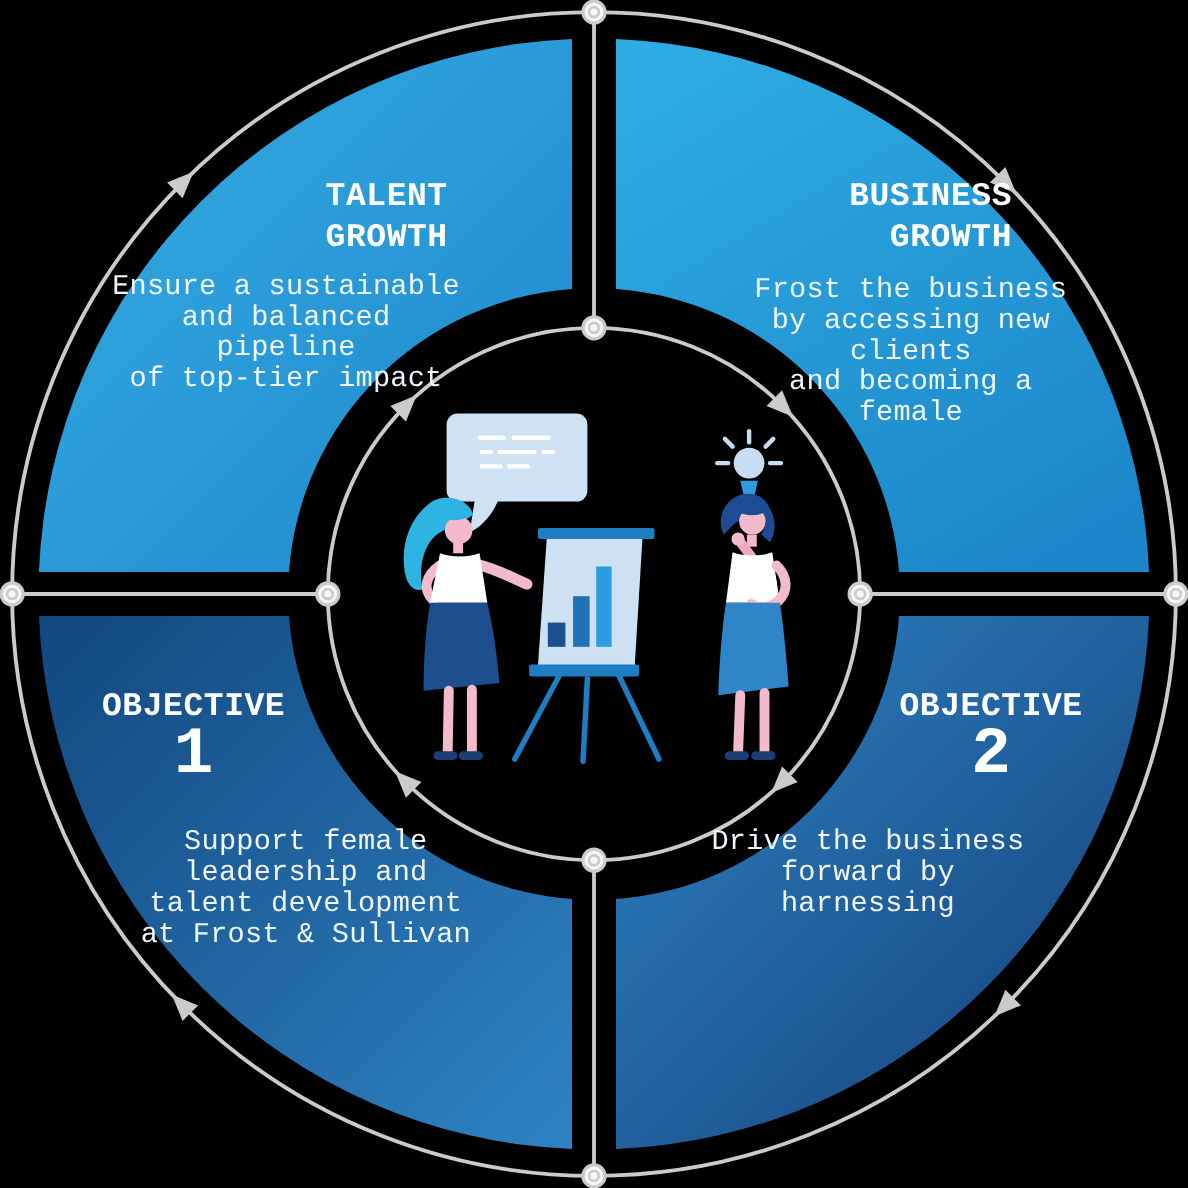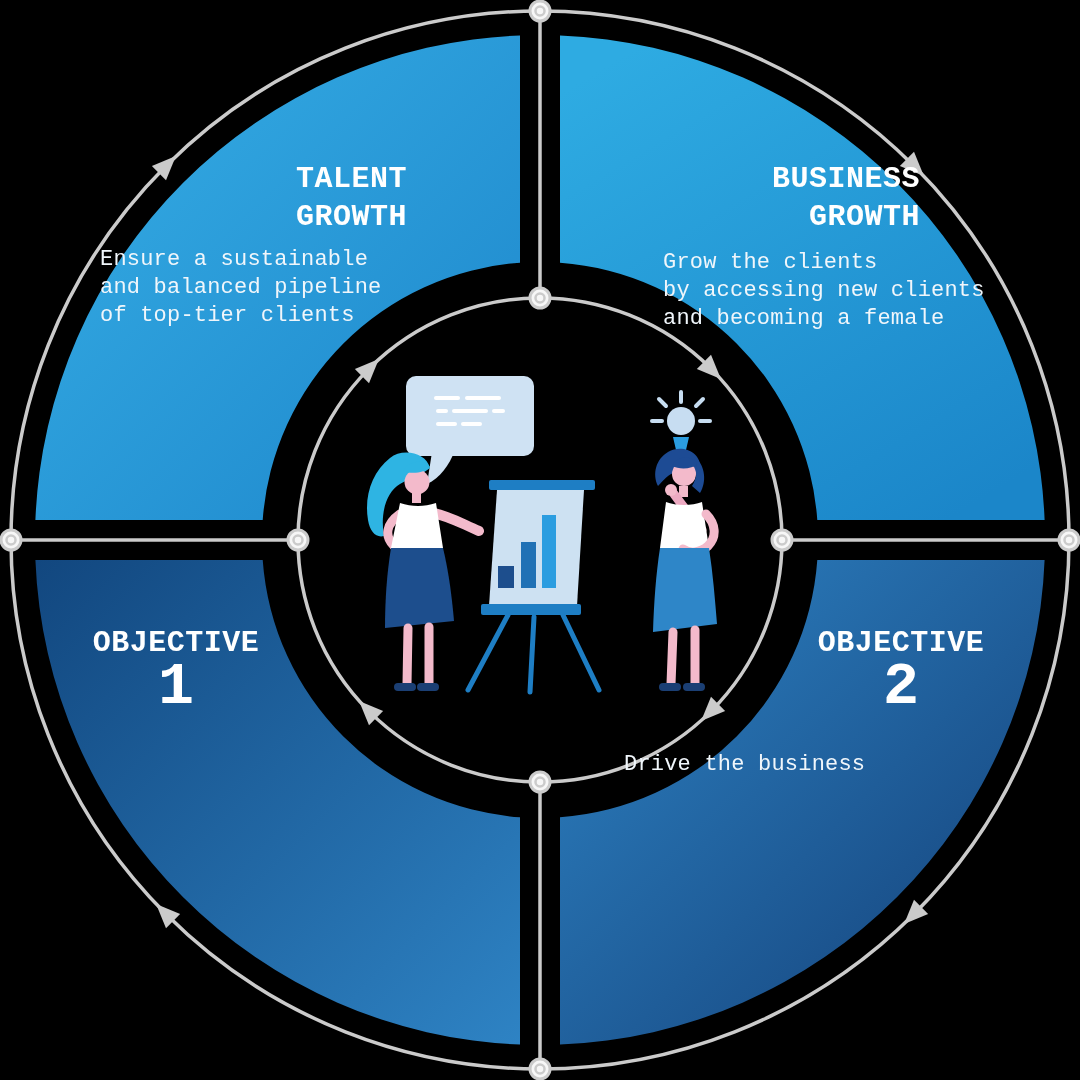--- a/index.html
+++ b/index.html
@@ -12,21 +12,21 @@
   .guide{fill:none;stroke:var(--line_gray,#cbcbcb);stroke-width:3.5px;}
   .node-outer{fill:#f7f7f7;stroke:var(--line_gray,#cbcbcb);stroke-width:3px;}
   .node-inner{fill:none;stroke:var(--line_gray,#cbcbcb);stroke-width:2.5px;}
   .arrow{fill:var(--line_gray,#cbcbcb);}
   .q-title{
     position:absolute;color:var(--text_white,#fff);
     font-weight:700;font-size:30px;line-height:38px;letter-spacing:.5px;
   }
   .q-body{
     position:absolute;color:var(--text_soft,#f0f6fb);
-    font-size:22px;line-height:28px;letter-spacing:.2px;
+    font-size:26px;line-height:28px;text-align:center;letter-spacing:.2px;
   }
   .q-num{
     position:absolute;color:var(--text_white,#fff);
     font-weight:700;font-size:60px;line-height:60px;text-align:center;
   }
   #tl-title{left:147px;top:160px;width:260px;text-align:right;}
   #tr-title{left:640px;top:160px;width:280px;text-align:right;}
   #tl-body{left:100px;top:246px;width:320px;}
   #tr-body{left:663px;top:249px;width:330px;}
   #bl-head{left:16px;top:624px;width:320px;text-align:center;}
@@ -199,35 +199,42 @@
     </g>
   </svg>
 
   <div class="q-title" id="tl-title">
     <div>TALENT</div>
     <div>GROWTH</div>
   </div>
   <div class="q-body" id="tl-body">
     <div>Ensure a sustainable</div>
     <div>and balanced pipeline</div>
-    <div>of top-tier clients</div>
+    <div>of top-tier impact</div>
   </div>
 
   <div class="q-title" id="tr-title">
     <div>BUSINESS</div>
     <div>GROWTH</div>
   </div>
   <div class="q-body" id="tr-body">
-    <div>Grow the clients</div>
+    <div>Frost the business</div>
     <div>by accessing new clients</div>
     <div>and becoming a female</div>
   </div>
 
   <div class="q-title" id="bl-head">OBJECTIVE</div>
   <div class="q-num" id="bl-num">1</div>
+  <div class="q-body" id="bl-body">
+    <div>Support female</div>
+    <div>leadership and</div>
+    <div>talent development</div>
+    <div>at Frost  &amp; Sullivan</div>
+  </div>
 
   <div class="q-title" id="br-head">OBJECTIVE</div>
   <div class="q-num" id="br-num">2</div>
   <div class="q-body" id="br-body">
     <div>Drive the business</div>
+    <div>forward by harnessing</div>
   </div>
 
 </div>
 
 </body></html>

